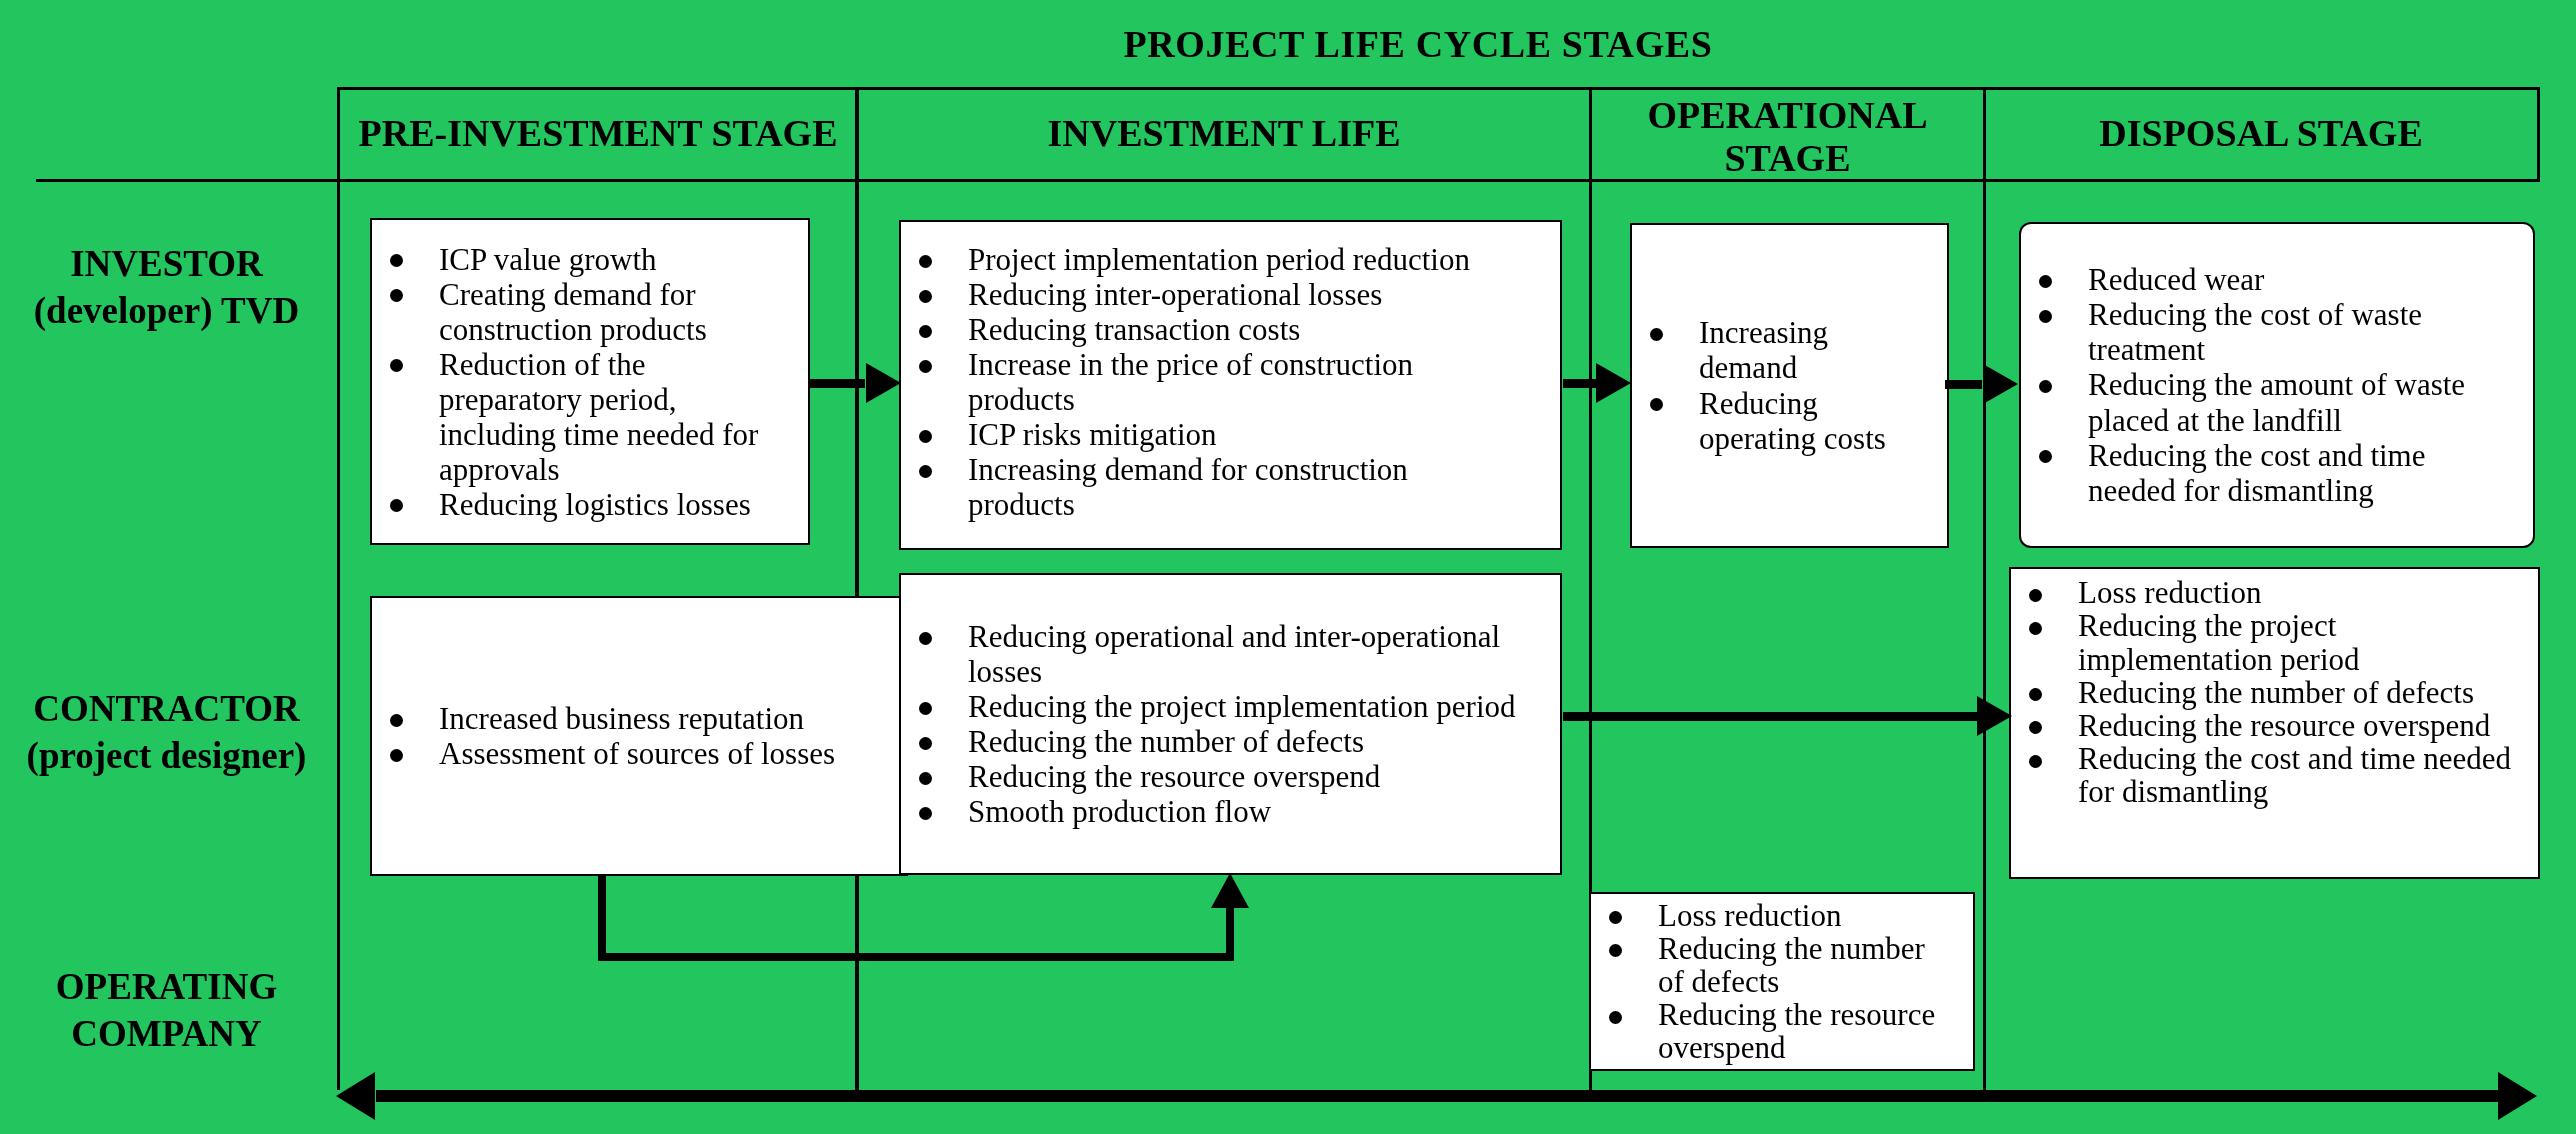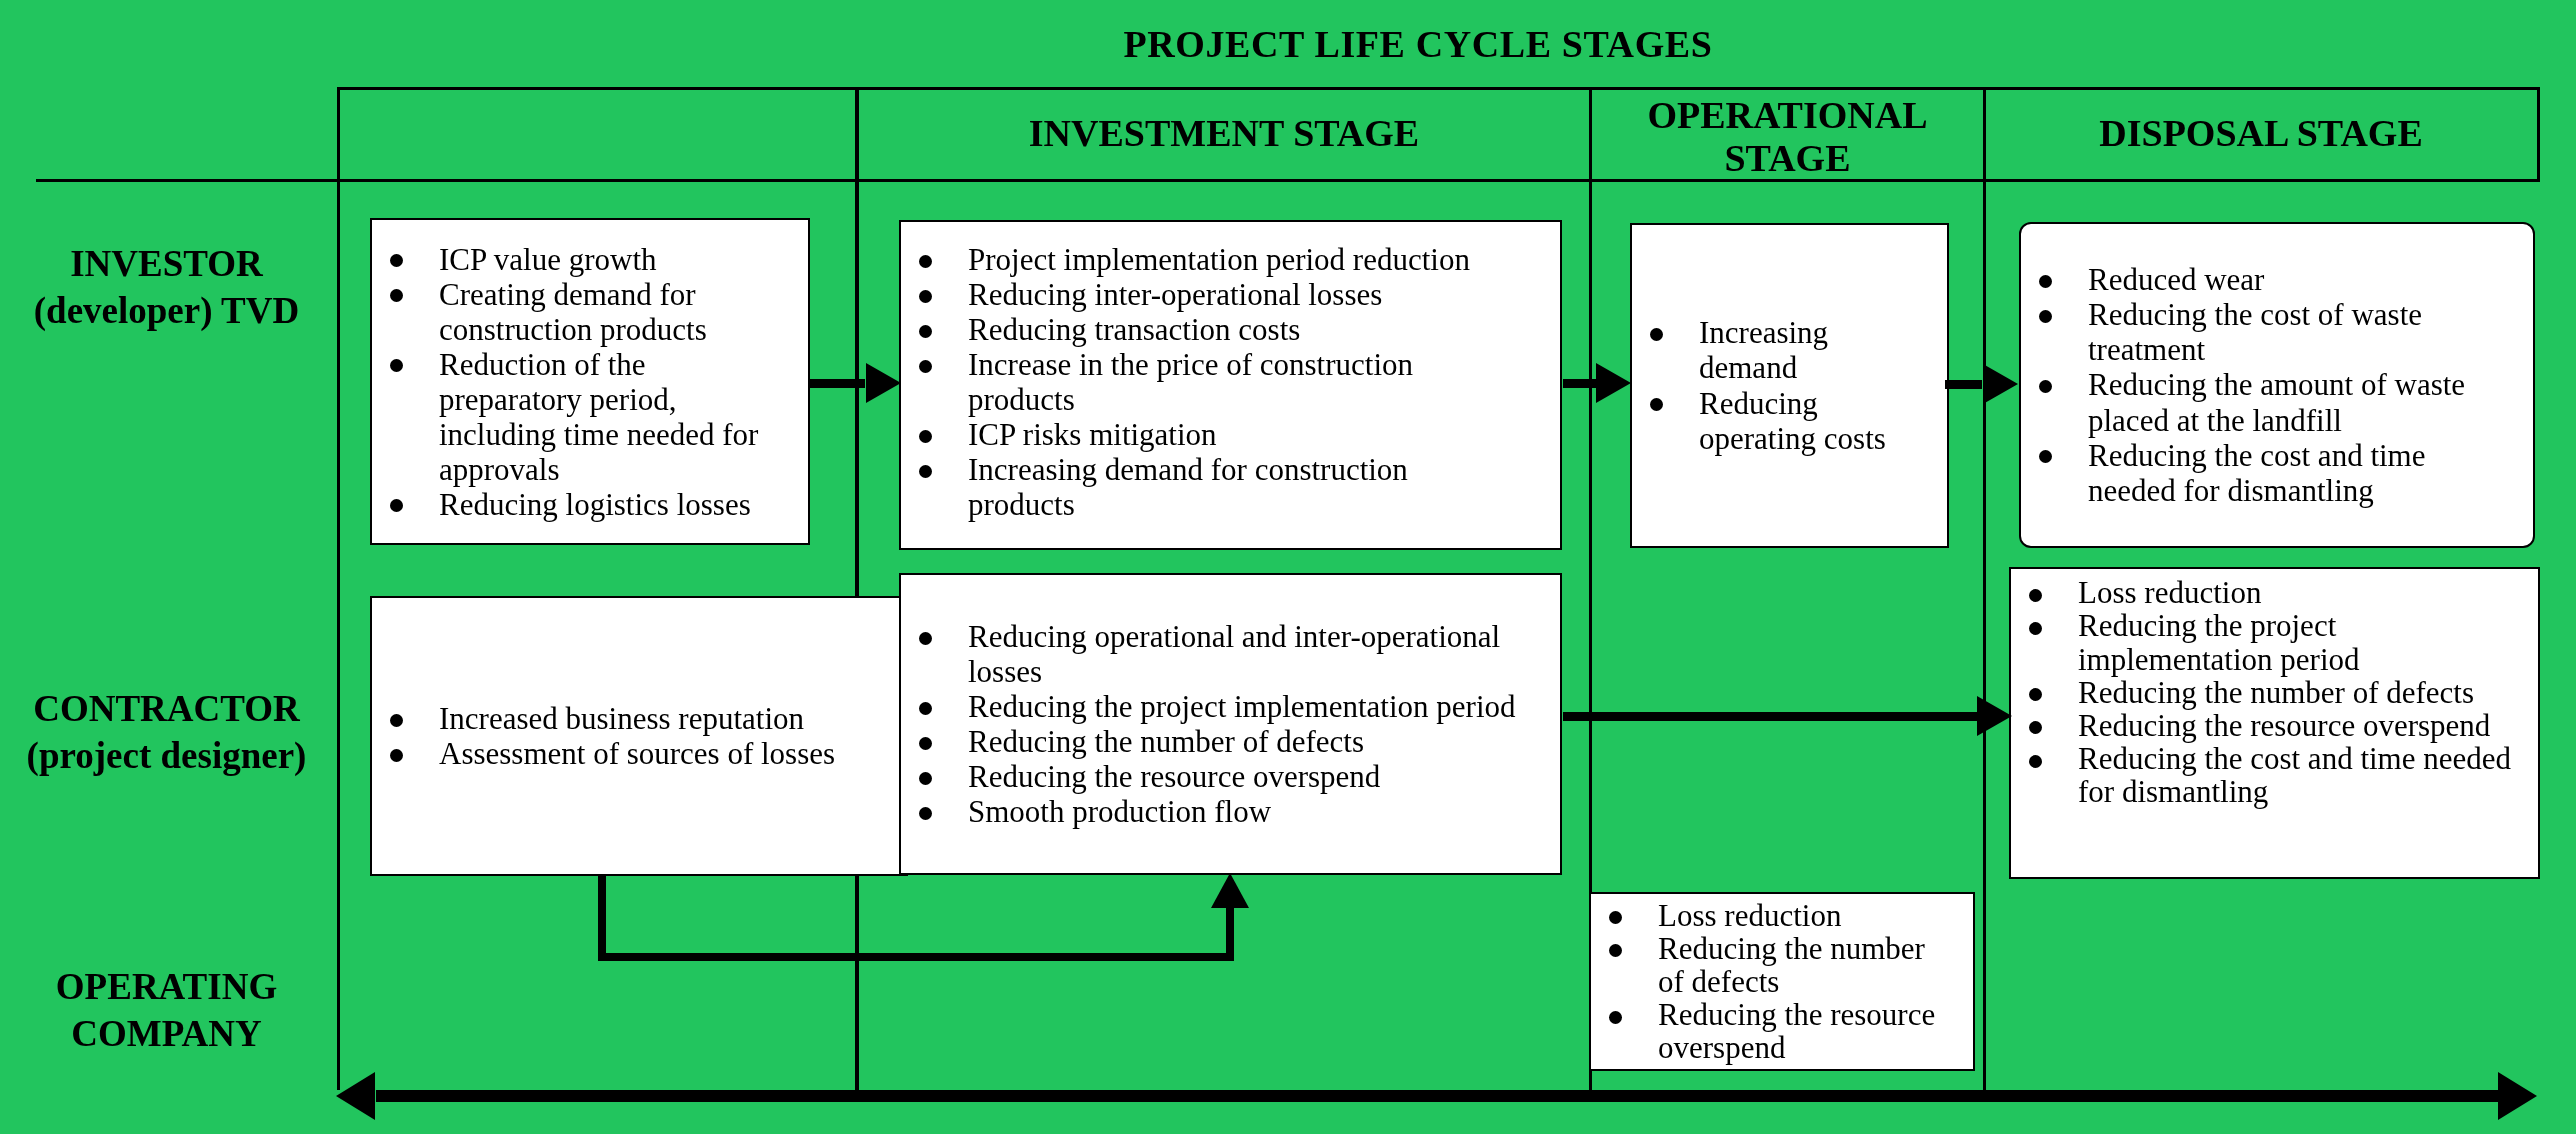--- a/index.html
+++ b/index.html
@@ -147,22 +147,25 @@
   <div class="title">PROJECT LIFE CYCLE STAGES</div>
 
   <div class="gline" id="l-top"></div>
   <div class="gline" id="l-left"></div>
   <div class="gline" id="l-div1"></div>
   <div class="gline" id="l-div2"></div>
   <div class="gline" id="l-div3"></div>
   <div class="gline" id="l-right"></div>
   <div class="gline" id="l-hbottom"></div>
 
+  <div class="colhead" id="h-pre">
+    <span>PRE-INVESTMENT STAGE</span>
+  </div>
   <div class="colhead" id="h-inv">
-    <span>INVESTMENT STAGE</span>
+    <span>INVESTMENT LIFE</span>
   </div>
   <div class="colhead" id="h-op">
     <span>OPERATIONAL STAGE</span>
   </div>
   <div class="colhead" id="h-disp">
     <span>DISPOSAL STAGE</span>
   </div>
 
   <div class="rowlab" id="r-investor">
     <span>INVESTOR</span>

